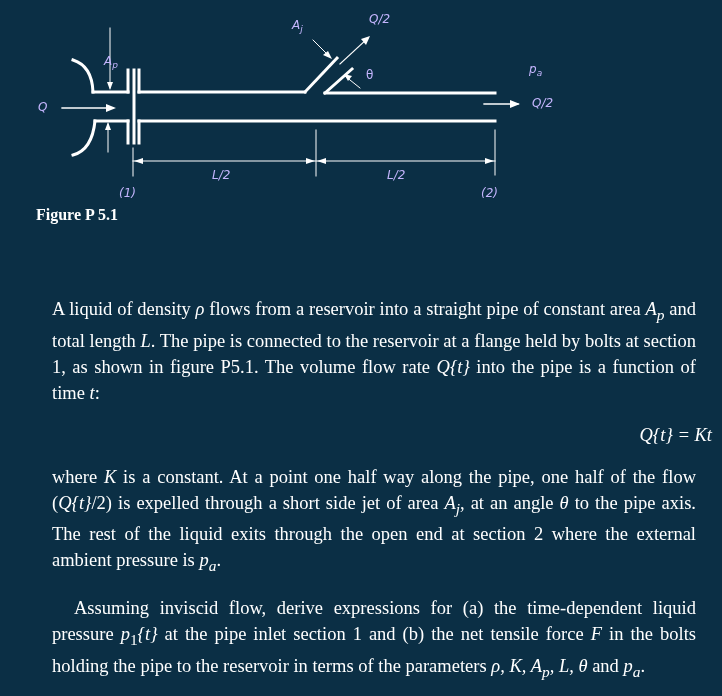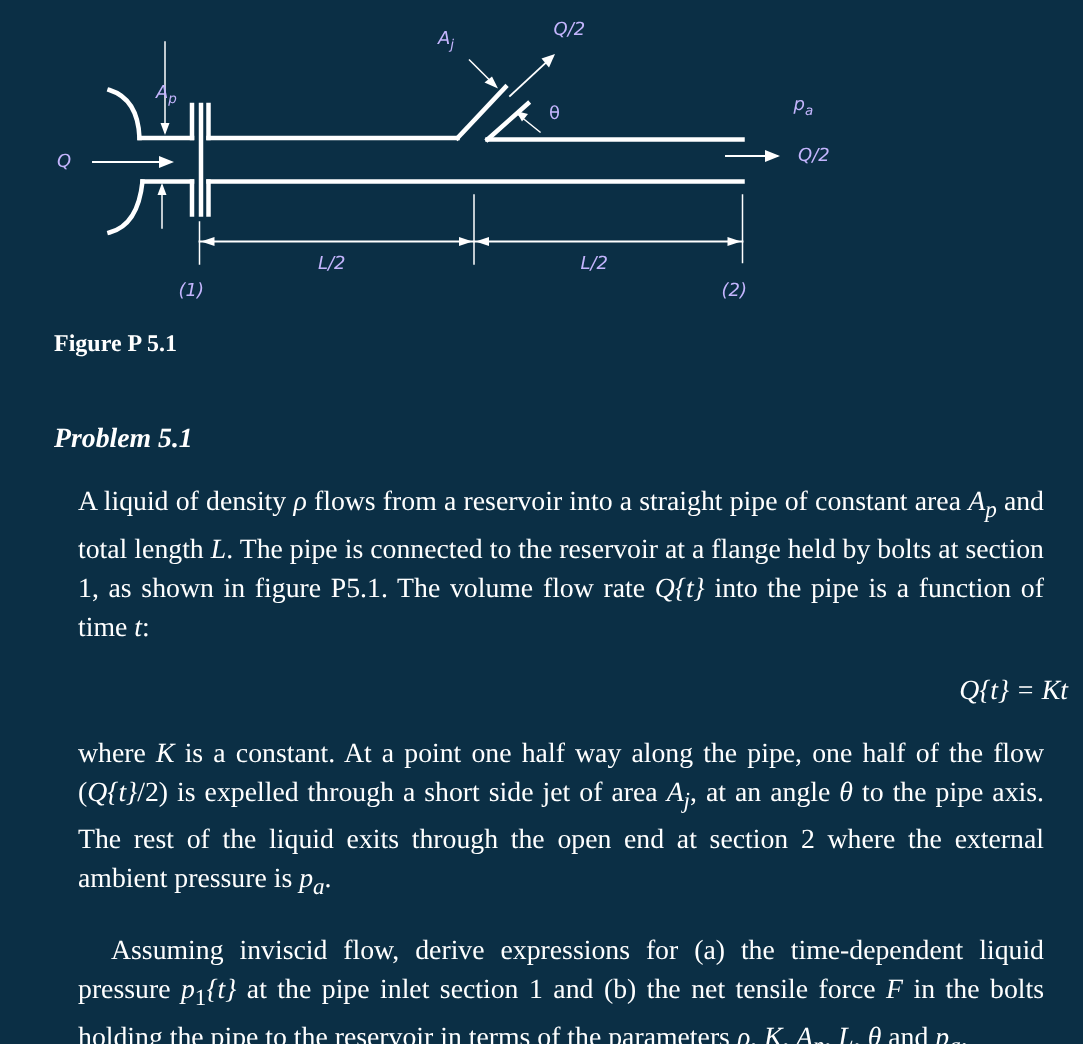--- a/index.html
+++ b/index.html
@@ -11,21 +11,21 @@
     position: relative;
   }
   .figure { position: absolute; left: 0; top: 0; width: 722px; height: 215px; }
   .figure svg { position: absolute; left: 0; top: 0; }
   .lbl {
     position: absolute; font-family: "DejaVu Sans", sans-serif;
     font-style: italic; font-size: 12px; color: #c4b5fd; white-space: nowrap;
   }
   .lbl sub { font-size: 9px; }
   .fig-caption {
-    position: absolute; left: 36px; top: 221px;
+    position: absolute; left: 36px; top: 206px;
     font-family: "Liberation Serif", serif; font-weight: bold; font-size: 16px;
   }
   .problem {
     position: absolute; left: 36px; top: 280px; width: 676px;
     font-size: 18.5px; line-height: 26px;
   }
   .problem-title { font-weight: bold; font-style: italic; font-size: 18.5px; }
   .para { text-align: justify; margin: 16px; }
   .para.indent { text-indent: 22px; }
   .equation { text-align: right; margin: 12px 0 10px 0; font-size: 18.5px; }
@@ -94,18 +94,17 @@
   <span class="lbl" style="left:532px;top:96px;">Q/2</span>
   <span class="lbl" style="left:212px;top:168px;">L/2</span>
   <span class="lbl" style="left:387px;top:168px;">L/2</span>
   <span class="lbl" style="left:119px;top:186px;">(1)</span>
   <span class="lbl" style="left:481px;top:186px;">(2)</span>
 </div>
 
 <div class="fig-caption">Figure P 5.1</div>
 
 <div class="problem">
-  <div class="problem-title">Problem 5.1</div>
   <p class="para"><span>A liquid of density </span><i>ρ</i><span> flows from a reservoir into a straight pipe of constant area </span><i>A</i><sub><i>p</i></sub><span> and total length </span><i>L</i><span>. The pipe is connected to the reservoir at a flange held by bolts at section 1, as shown in figure P5.1. The volume flow rate </span><i>Q{t}</i><span> into the pipe is a function of time </span><i>t</i><span>:</span></p>
   <div class="equation"><i>Q{t} = Kt</i></div>
   <p class="para"><span>where </span><i>K</i><span> is a constant. At a point one half way along the pipe, one half of the flow (</span><i>Q{t}</i><span>/2) is expelled through a short side jet of area </span><i>A</i><sub><i>j</i></sub><span>, at an angle </span><i>θ</i><span> to the pipe axis. The rest of the liquid exits through the open end at section 2 where the external ambient pressure is </span><i>p</i><sub><i>a</i></sub><span>.</span></p>
   <p class="para indent"><span>Assuming inviscid flow, derive expressions for (a) the time-dependent liquid pressure </span><i>p</i><sub>1</sub><i>{t}</i><span> at the pipe inlet section 1 and (b) the net tensile force </span><i>F</i><span> in the bolts holding the pipe to the reservoir in terms of the parameters </span><i>ρ, K, A</i><sub><i>p</i></sub><i>, L, θ</i><span> and </span><i>p</i><sub><i>a</i></sub><span>.</span></p>
 </div>
 
 </body></html>

